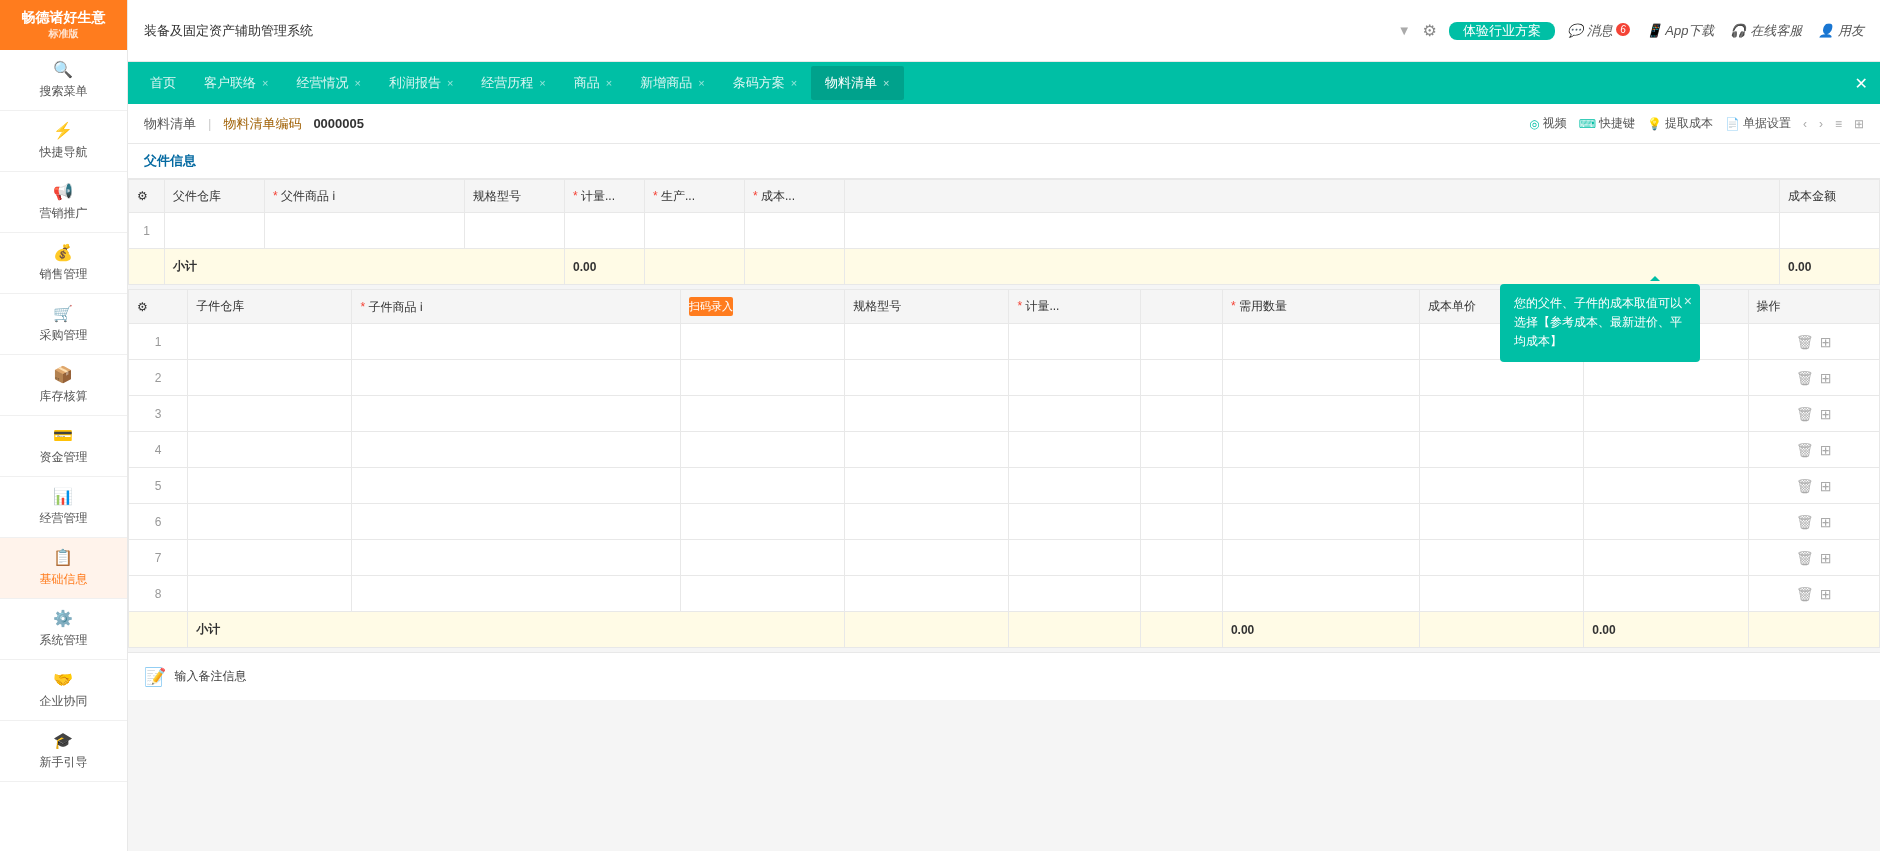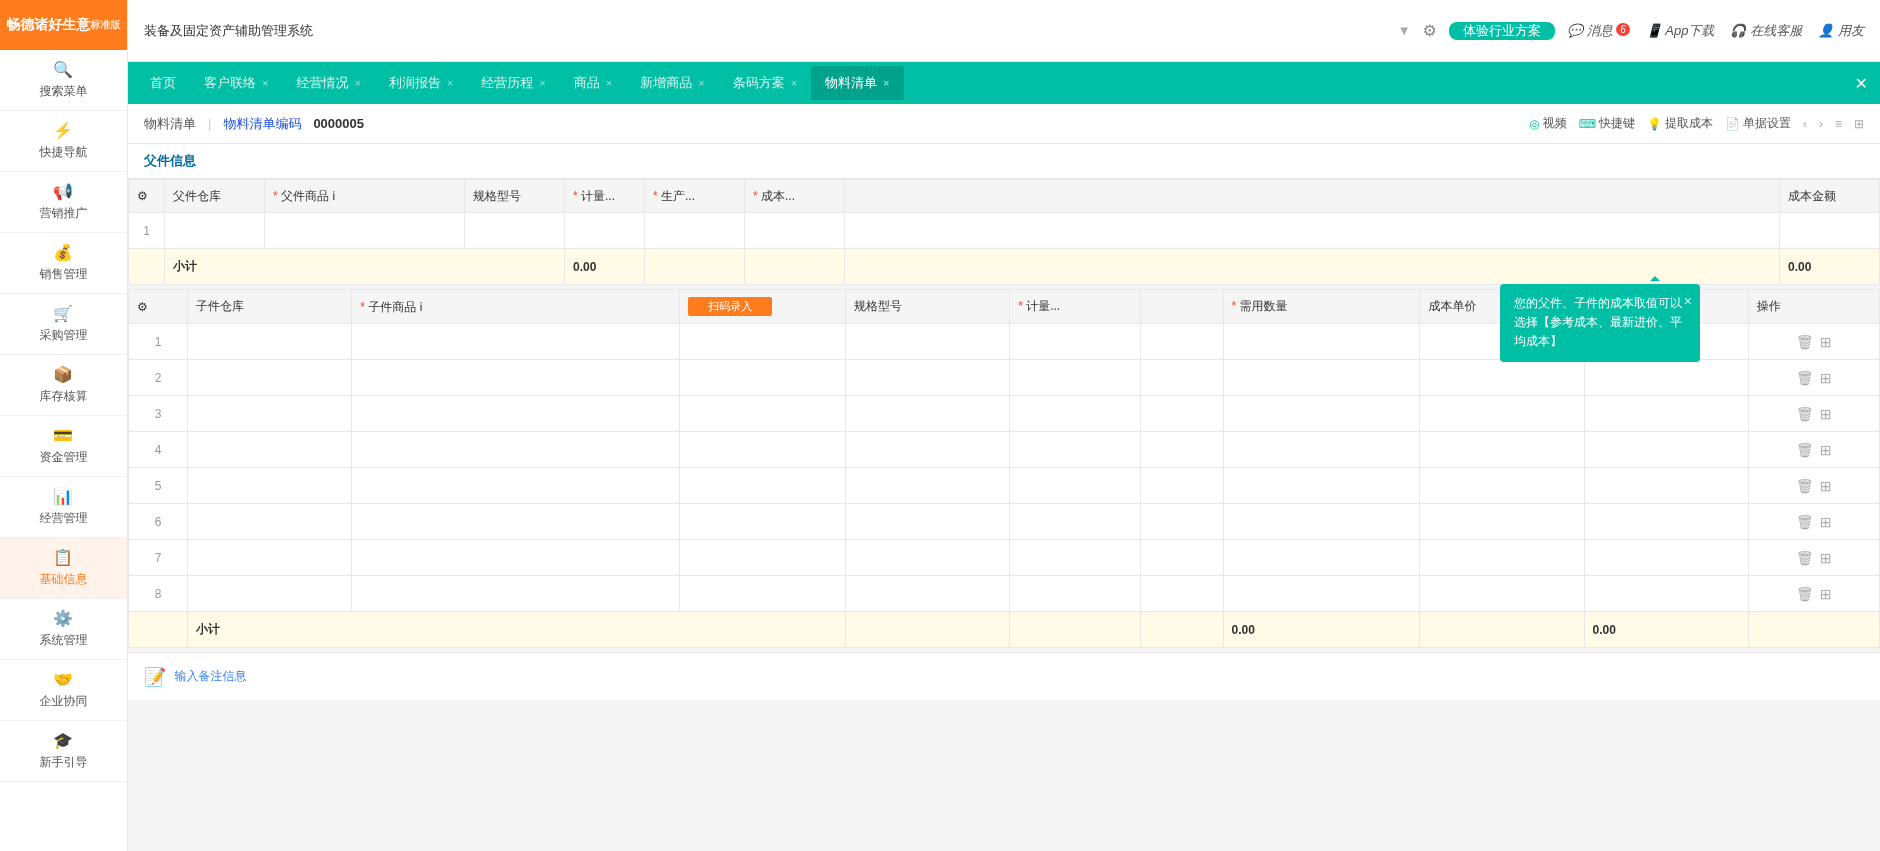--- a/index.html
+++ b/index.html
@@ -16,21 +16,21 @@
     }
     .sidebar-logo {
       background: #ff7c1e;
       height: 50px;
       display: flex;
       align-items: center;
       justify-content: center;
       color: white;
       font-size: 13px;
       font-weight: bold;
-      flex-direction: row;
+      flex-direction: column;
       padding: 4px;
     }
     .sidebar-logo .logo-main { font-size: 14px; }
     .sidebar-logo .logo-sub { font-size: 10px; color: rgba(255,255,255,0.8); }
     .sidebar-item {
       display: flex;
       flex-direction: column;
       align-items: center;
       padding: 10px 4px;
       cursor: pointer;
@@ -122,21 +122,21 @@
       background: #fff;
       height: 40px;
       display: flex;
       align-items: center;
       padding: 0 16px;
       border-bottom: 1px solid #e8e8e8;
       gap: 12px;
     }
     .sub-bar .breadcrumb { color: #555; font-size: 13px; }
     .sub-bar .separator { color: #ccc; }
-    .sub-bar .code-label { color: #1d4ed8; font-size: 13px; }
+    .sub-bar .code-label { color: #a16207; font-size: 13px; }
     .sub-bar .code-value { color: #333; font-size: 13px; font-weight: bold; }
     .sub-bar-actions {
       margin-left: auto;
       display: flex;
       align-items: center;
       gap: 12px;
       font-size: 12px;
       color: #555;
     }
     .sub-bar-actions span { cursor: pointer; display: flex; align-items: center; gap: 3px; }
@@ -194,21 +194,21 @@
     .data-table .subtotal-row td {
       background: #fffbe6;
       font-weight: bold;
     }
     .required-star { color: #f44336; }
     .scan-btn {
       background: #ff7c1e;
       color: white;
       border: none;
       border-radius: 2px;
-      padding: 2px 20px;
+      padding: 2px 0;
       font-size: 11px;
       cursor: pointer;
     }
     .action-icons { display: flex; gap: 6px; justify-content: center; color: #aaa; font-size: 14px; cursor: pointer; }
 
     
     .tooltip-popup {
       position: absolute;
       top: 140px;
       right: 180px;
@@ -243,21 +243,21 @@
     .bottom-bar {
       background: #fff;
       height: 48px;
       border-top: 1px solid #e8e8e8;
       display: flex;
       align-items: center;
       padding: 0 16px;
       gap: 8px;
     }
     .bottom-bar .icon-doc { color: #00bfa5; font-size: 18px; }
-    .bottom-bar .label { font-size: 12px; color: #3b82f6; }
+    .bottom-bar .label { font-size: 12px; color: #404040; }
 
     
     .col-settings { width: 36px; }
     .col-warehouse { width: 100px; }
     .col-product { width: 200px; }
     .col-scan { width: 100px; }
     .col-spec { width: 100px; }
     .col-unit { width: 80px; }
     .col-production { width: 100px; }
     .col-cost { width: 100px; }

